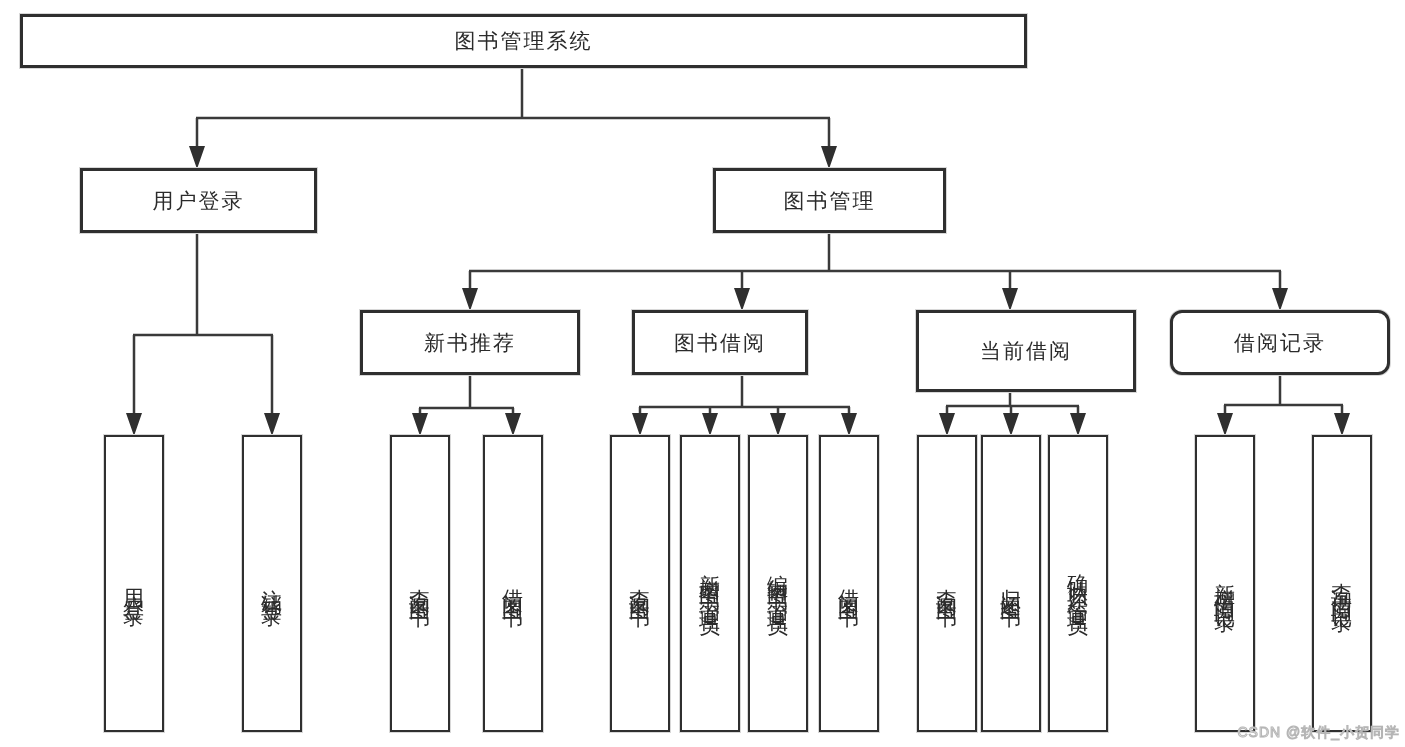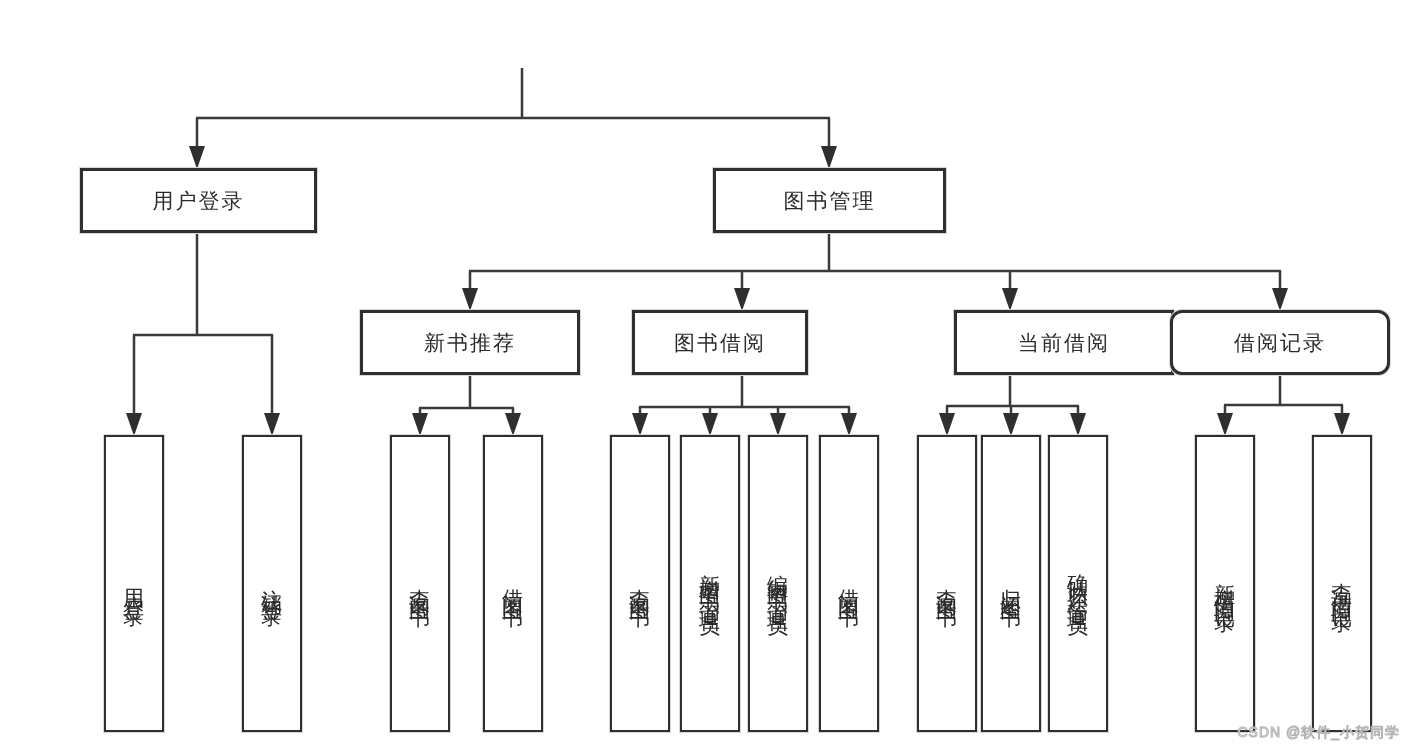--- a/index.html
+++ b/index.html
@@ -45,21 +45,21 @@
     line-height: 1;
     white-space: normal;
   }
   
   #node-root        { left: 20px;   top: 14px;  width: 1007px; height: 54px; }
   #node-user-login  { left: 80px;   top: 168px; width: 237px;  height: 65px; }
   #node-book-mgmt   { left: 713px;  top: 168px; width: 233px;  height: 65px; }
 
   #node-new-rec     { left: 360px;  top: 310px; width: 220px;  height: 65px; }
   #node-book-borrow { left: 632px;  top: 310px; width: 176px;  height: 65px; }
-  #node-cur-borrow  { left: 954px;  top: 310px; width: 220px;  height: 65px; }
+  #node-cur-borrow  { left: 916px;  top: 310px; width: 220px;  height: 82px; }
   #node-borrow-rec  { left: 1170px; top: 310px; width: 220px;  height: 65px; border-radius: 12px; }
 
   .leaf { top: 435px; width: 60px; height: 297px; }
   #leaf-login       { left: 104px;  }
   #leaf-logout      { left: 242px;  }
   #leaf-query1      { left: 390px;  }
   #leaf-borrow1     { left: 483px;  }
   #leaf-query2      { left: 610px;  }
   #leaf-add-book    { left: 680px;  }
   #leaf-edit-book   { left: 748px;  }
@@ -138,20 +138,23 @@
          M702,413 L718,413 L710,436 Z
          M770,413 L786,413 L778,436 Z
          M841,413 L857,413 L849,436 Z
          M939,413 L955,413 L947,436 Z
          M1003,413 L1019,413 L1011,436 Z
          M1070,413 L1086,413 L1078,436 Z
          M1217,413 L1233,413 L1225,436 Z
          M1334,413 L1350,413 L1342,436 Z"></path>
   </svg>
 
+  <div class="box" id="node-root">
+    <span>图书管理系统</span>
+  </div>
 
   <div class="box" id="node-user-login">
     <span>用户登录</span>
   </div>
   <div class="box" id="node-book-mgmt">
     <span>图书管理</span>
   </div>
 
   <div class="box" id="node-new-rec">
     <span>新书推荐</span>

